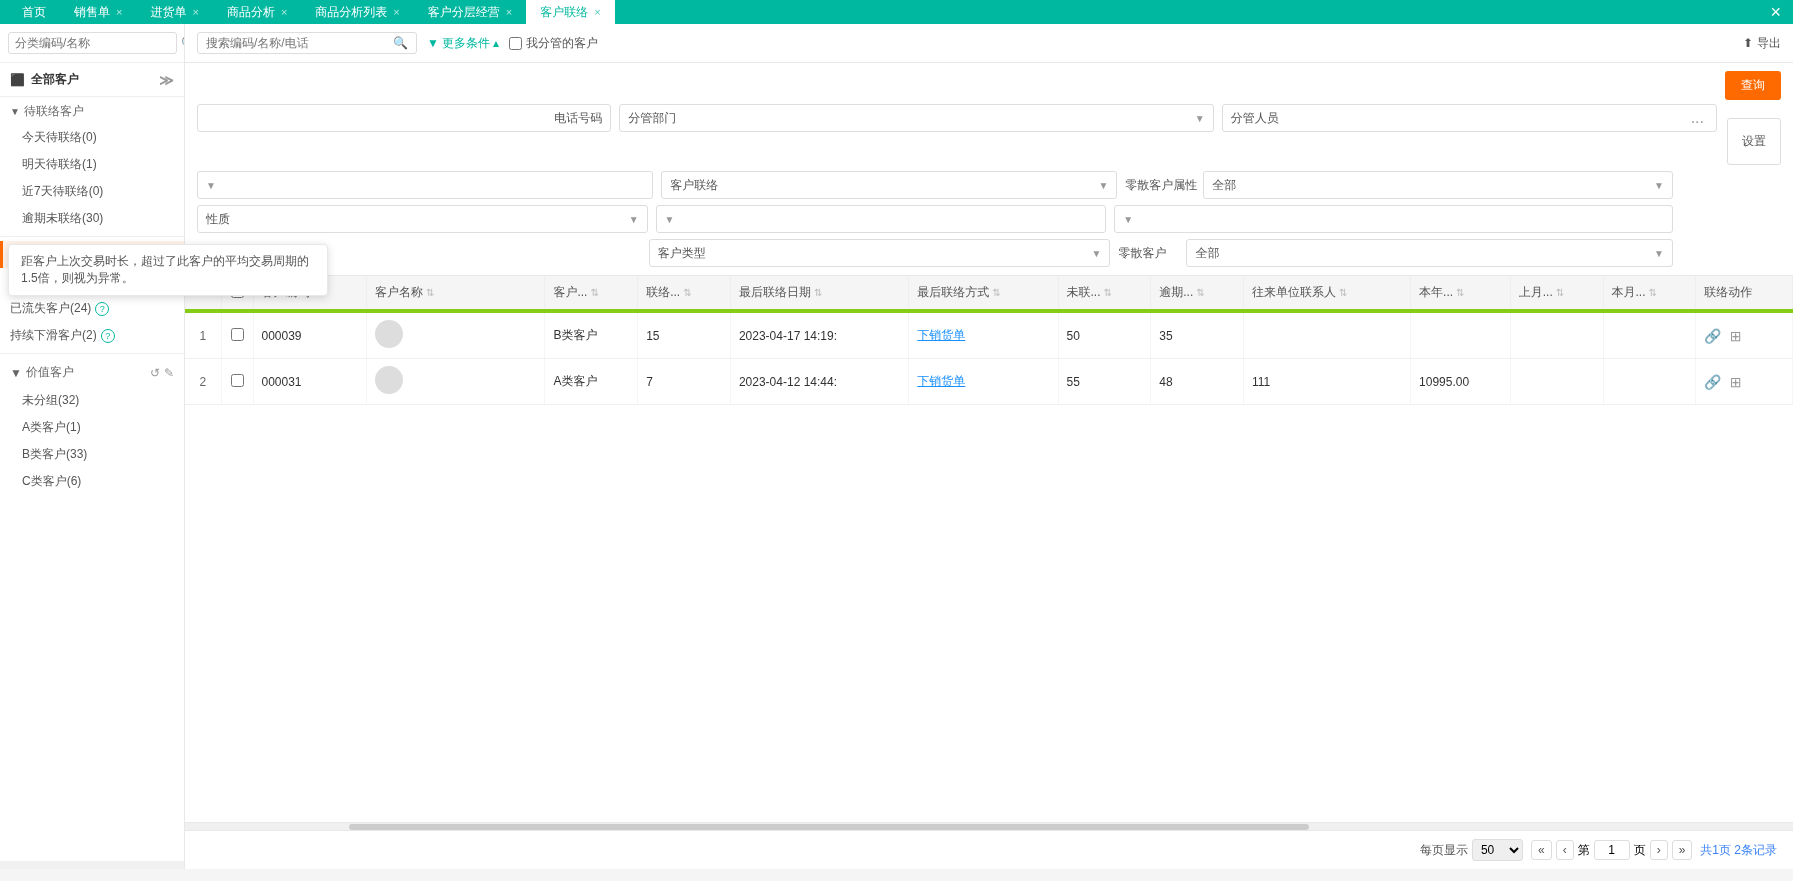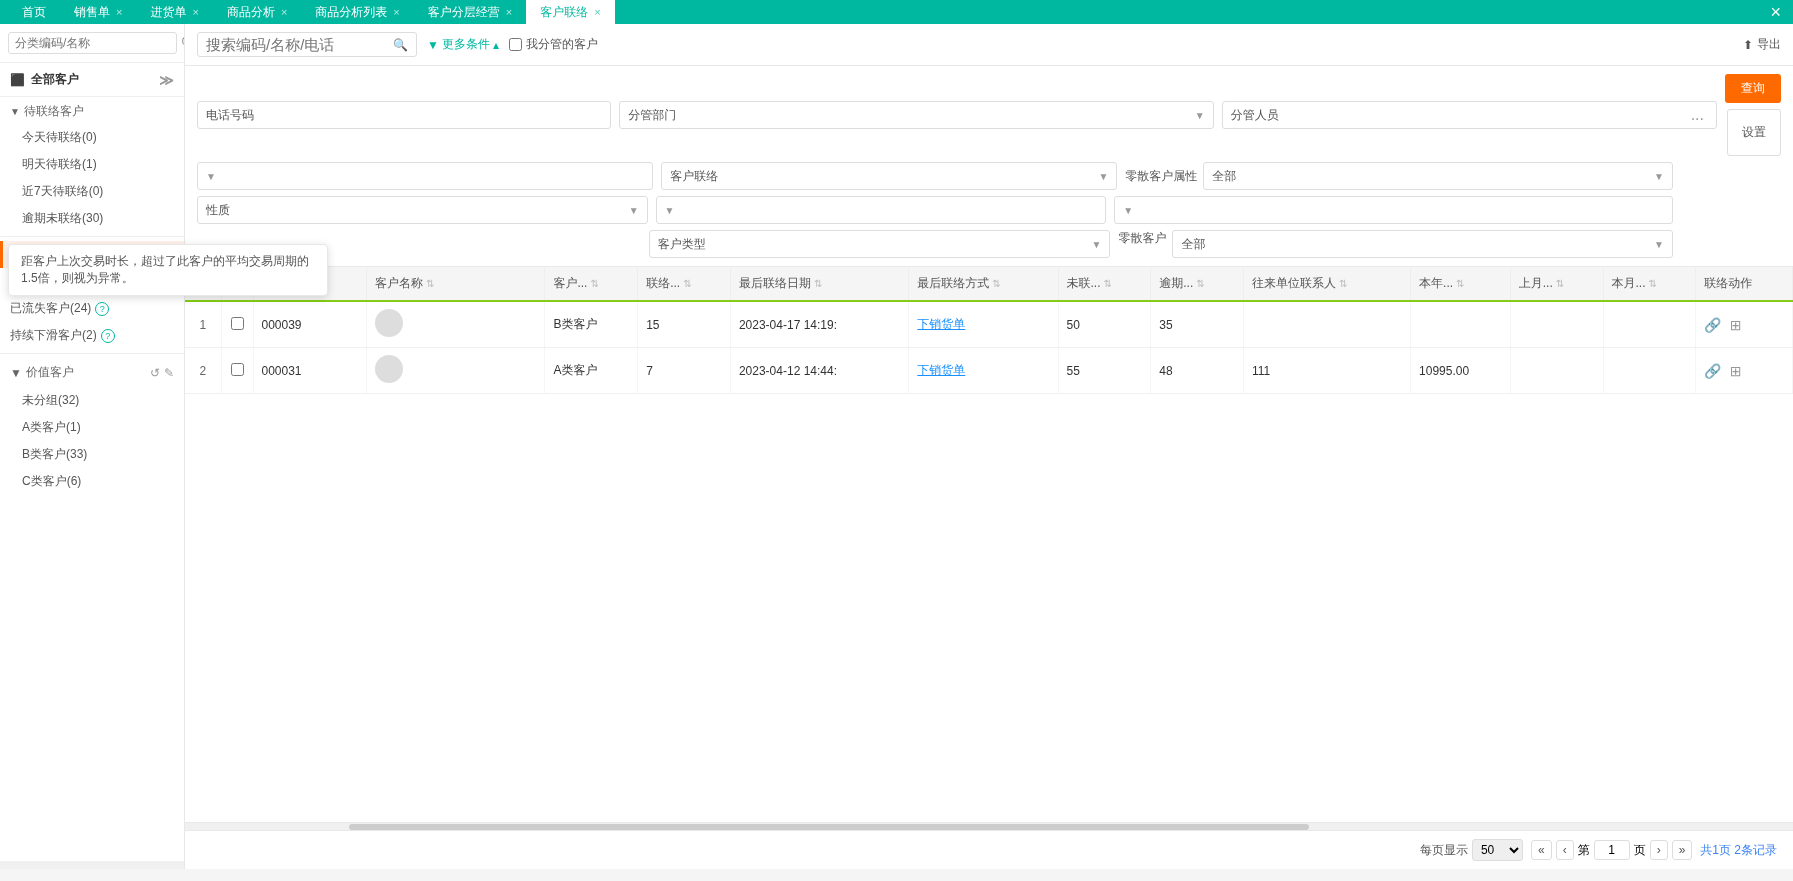--- a/index.html
+++ b/index.html
@@ -67,21 +67,21 @@
     
     .filter-bar {
       background: #fff; border-bottom: 1px solid #e8e8e8;
       padding: 8px 12px; display: flex; align-items: center; gap: 10px;
     }
     .filter-search {
       display: flex; align-items: center;
       border: 1px solid #ddd; border-radius: 3px; padding: 3px 8px;
       background: #fff; width: 220px;
     }
-    .filter-search input { border: none; outline: none; font-size: 15px; flex: 1; }
+    .filter-search input { border: none; outline: none; font-size: 12px; flex: 1; }
     .filter-search .s-icon { color: #999; margin-left: 4px; }
     .filter-more {
       display: flex; align-items: center; color: #00b8a0; cursor: pointer; gap: 3px;
     }
     .filter-checkbox { display: flex; align-items: center; gap: 4px; color: #555; cursor: pointer; }
     .filter-checkbox input { cursor: pointer; }
     .export-btn {
       margin-left: auto; display: flex; align-items: center; gap: 4px;
       color: #555; cursor: pointer; font-size: 12px;
     }
@@ -102,32 +102,32 @@
     .inline-label { color: #555; white-space: nowrap; font-size: 12px; }
     .filter-dots { color: #999; cursor: pointer; font-size: 16px; padding: 0 4px; }
     .query-btn {
       background: #ff6a00; color: #fff; border: none; border-radius: 3px;
       padding: 6px 16px; cursor: pointer; font-size: 12px; white-space: nowrap;
     }
     .set-btn {
       background: #fff; color: #555; border: 1px solid #ddd; border-radius: 3px;
       padding: 14px 14px; cursor: pointer; font-size: 12px; white-space: nowrap; margin-top: 4px;
     }
-    .btn-group { display: flex; flex-direction: column; align-items: flex-end; gap: 2px; }
+    .btn-group { display: flex; flex-direction: column; align-items: flex-end; gap: 14px; }
 
     
     .table-container {
       flex: 1; overflow: auto; background: #fff; margin: 0;
     }
     table {
       width: 100%; border-collapse: collapse; font-size: 12px;
     }
     table thead tr { background: #f5f5f5; }
     table th {
-      padding: 8px 8px; border-bottom: 2px solid #84cc16; border-right: 1px solid #eee;
+      padding: 8px 8px; border-bottom: 4px solid #84cc16; border-right: 1px solid #eee;
       color: #555; font-weight: normal; white-space: nowrap; text-align: left;
       position: sticky; top: 0; background: #f5f5f5; z-index: 10;
     }
     table th .th-inner { display: flex; align-items: center; gap: 3px; }
     table th .sort-icon { color: #bbb; font-size: 10px; }
     table td {
       padding: 7px 8px; border-bottom: 1px solid #f0f0f0; border-right: 1px solid #f5f5f5;
       color: #333; white-space: nowrap;
     }
     .link-text { color: #1890ff; cursor: pointer; text-decoration: underline; }
@@ -317,21 +317,21 @@
         <span>我分管的客户</span>
       </div>
       <div class="export-btn">
         <span>⬆</span>
         <span>导出</span>
       </div>
     </div>
 
     <div class="advanced-filter">
       <div class="filter-row">
-        <div class="filter-field" style="flex:1.2;">
+        <div class="filter-field" style="flex:1.2;text-align:right;">
           <span class="field-label">电话号码</span>
         </div>
         <div style="flex:1.8; display:flex; align-items:center; gap:6px;">
           <div class="filter-field" style="flex:1;">
             <span class="field-label">分管部门</span>
             <span class="field-arrow">▼</span>
           </div>
         </div>
         <div style="flex:1.5; display:flex; align-items:center; gap:6px;">
           <div class="filter-field" style="flex:1;">
@@ -378,21 +378,21 @@
       </div>
 
       <div class="filter-row">
         <div style="flex:1.2; display:flex; align-items:center;">
           <span class="filter-dots" style="font-size:18px; color:#999; letter-spacing:2px;">···</span>
         </div>
         <div class="filter-field" style="flex:1.2;">
           <span class="field-label">客户类型</span>
           <span class="field-arrow">▼</span>
         </div>
-        <div style="display:flex; gap:6px; flex:1.5;">
+        <div style="display:flex; align-items:center; gap:20px; flex:1.5;">
           <span class="inline-label">零散客户</span>
           <div class="filter-field" style="flex:1;">
             <span class="field-label">全部</span>
             <span class="field-arrow">▼</span>
           </div>
         </div>
         <div style="width:100px;"></div>
       </div>
     </div>
 

